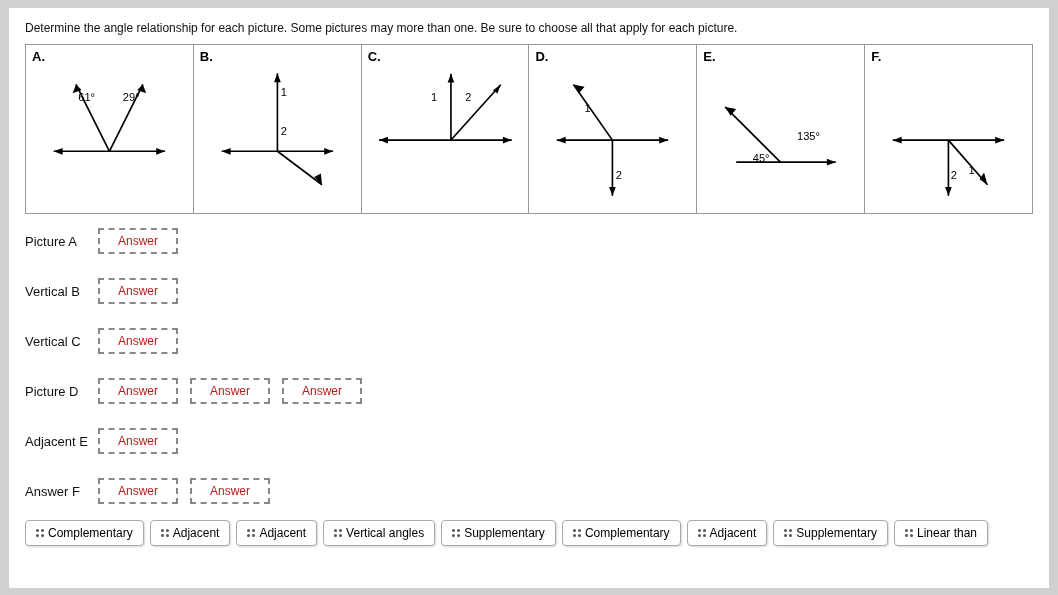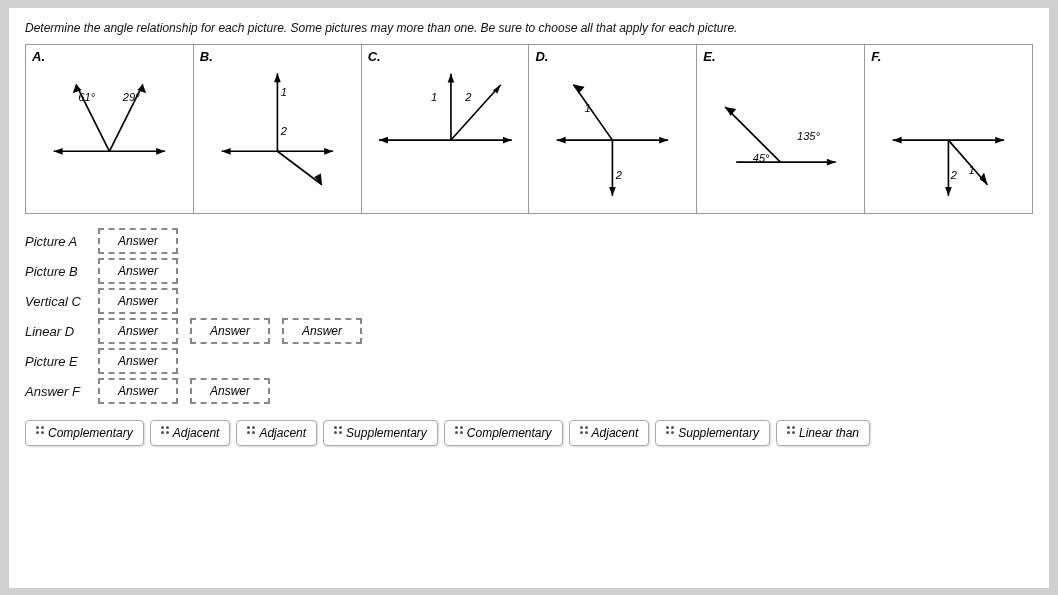--- a/index.html
+++ b/index.html
@@ -11,21 +11,20 @@
       display: flex;
       align-items: center;
       justify-content: center;
     }
     .main-container {
       background: white;
       width: 1040px;
       min-height: 580px;
       padding: 12px 16px;
       position: relative;
-      font-style: italic;
     }
     .instruction {
       font-size: 12px;
       color: #111;
       margin-bottom: 8px;
       line-height: 1.4;
     }
     .diagrams-row {
       display: flex;
       border: 1px solid #999;
@@ -48,55 +47,55 @@
       top: 4px;
       left: 6px;
     }
     .diagram-svg {
       width: 100%;
       height: 100%;
     }
     .pictures-section {
       display: flex;
       flex-direction: column;
-      gap: 4px;
+      gap: 24px;
       margin-bottom: 16px;
     }
     .picture-row {
       display: flex;
       align-items: center;
       gap: 8px;
     }
     .picture-label {
       font-size: 13px;
       width: 65px;
       color: #111;
     }
     .answer-box {
       border: 2px dashed #888;
       width: 80px;
       height: 26px;
       display: inline-flex;
       align-items: center;
       justify-content: center;
       font-size: 12px;
-      color: #000000;
+      color: #b91c1c;
       cursor: pointer;
       margin-right: 4px;
       background: white;
     }
     .drag-chips-row {
       display: flex;
       flex-wrap: wrap;
       gap: 6px;
       margin-top: 4px;
     }
     .chip {
       display: inline-flex;
-      align-items: flex-start;
+      align-items: center;
       gap: 4px;
       padding: 5px 10px;
       background: white;
       border: 1px solid #aaa;
       border-radius: 4px;
       font-size: 12px;
       cursor: grab;
       box-shadow: 1px 1px 2px rgba(0,0,0,0.15);
     }
     .chip-dots {
@@ -239,38 +238,38 @@
   </div>
 
   <div class="pictures-section">
 
     <div class="picture-row">
       <span class="picture-label">Picture A</span>
       <div class="answer-box">Answer</div>
     </div>
 
     <div class="picture-row">
-      <span class="picture-label">Picture B</span>
+      <span class="picture-label">Vertical B</span>
       <div class="answer-box">Answer</div>
     </div>
 
     <div class="picture-row">
       <span class="picture-label">Vertical C</span>
       <div class="answer-box">Answer</div>
     </div>
 
     <div class="picture-row">
-      <span class="picture-label">Linear D</span>
-      <div class="answer-box">Answer</div>
-      <div class="answer-box">Answer</div>
-      <div class="answer-box">Answer</div>
-    </div>
-
-    <div class="picture-row">
-      <span class="picture-label">Picture E</span>
+      <span class="picture-label">Picture D</span>
+      <div class="answer-box">Answer</div>
+      <div class="answer-box">Answer</div>
+      <div class="answer-box">Answer</div>
+    </div>
+
+    <div class="picture-row">
+      <span class="picture-label">Adjacent E</span>
       <div class="answer-box">Answer</div>
     </div>
 
     <div class="picture-row">
       <span class="picture-label">Answer F</span>
       <div class="answer-box">Answer</div>
       <div class="answer-box">Answer</div>
     </div>
 
   </div>
@@ -295,20 +294,27 @@
         <span></span>
           <span></span>
       </div>
       <span>Adjacent</span>
     </div>
     <div class="chip">
       <div class="chip-dots">
         <span></span>
           <span></span>
       </div>
+      <span>Vertical angles</span>
+    </div>
+    <div class="chip">
+      <div class="chip-dots">
+        <span></span>
+          <span></span>
+      </div>
       <span>Supplementary</span>
     </div>
     <div class="chip">
       <div class="chip-dots">
         <span></span>
           <span></span>
       </div>
       <span>Complementary</span>
     </div>
     <div class="chip">

